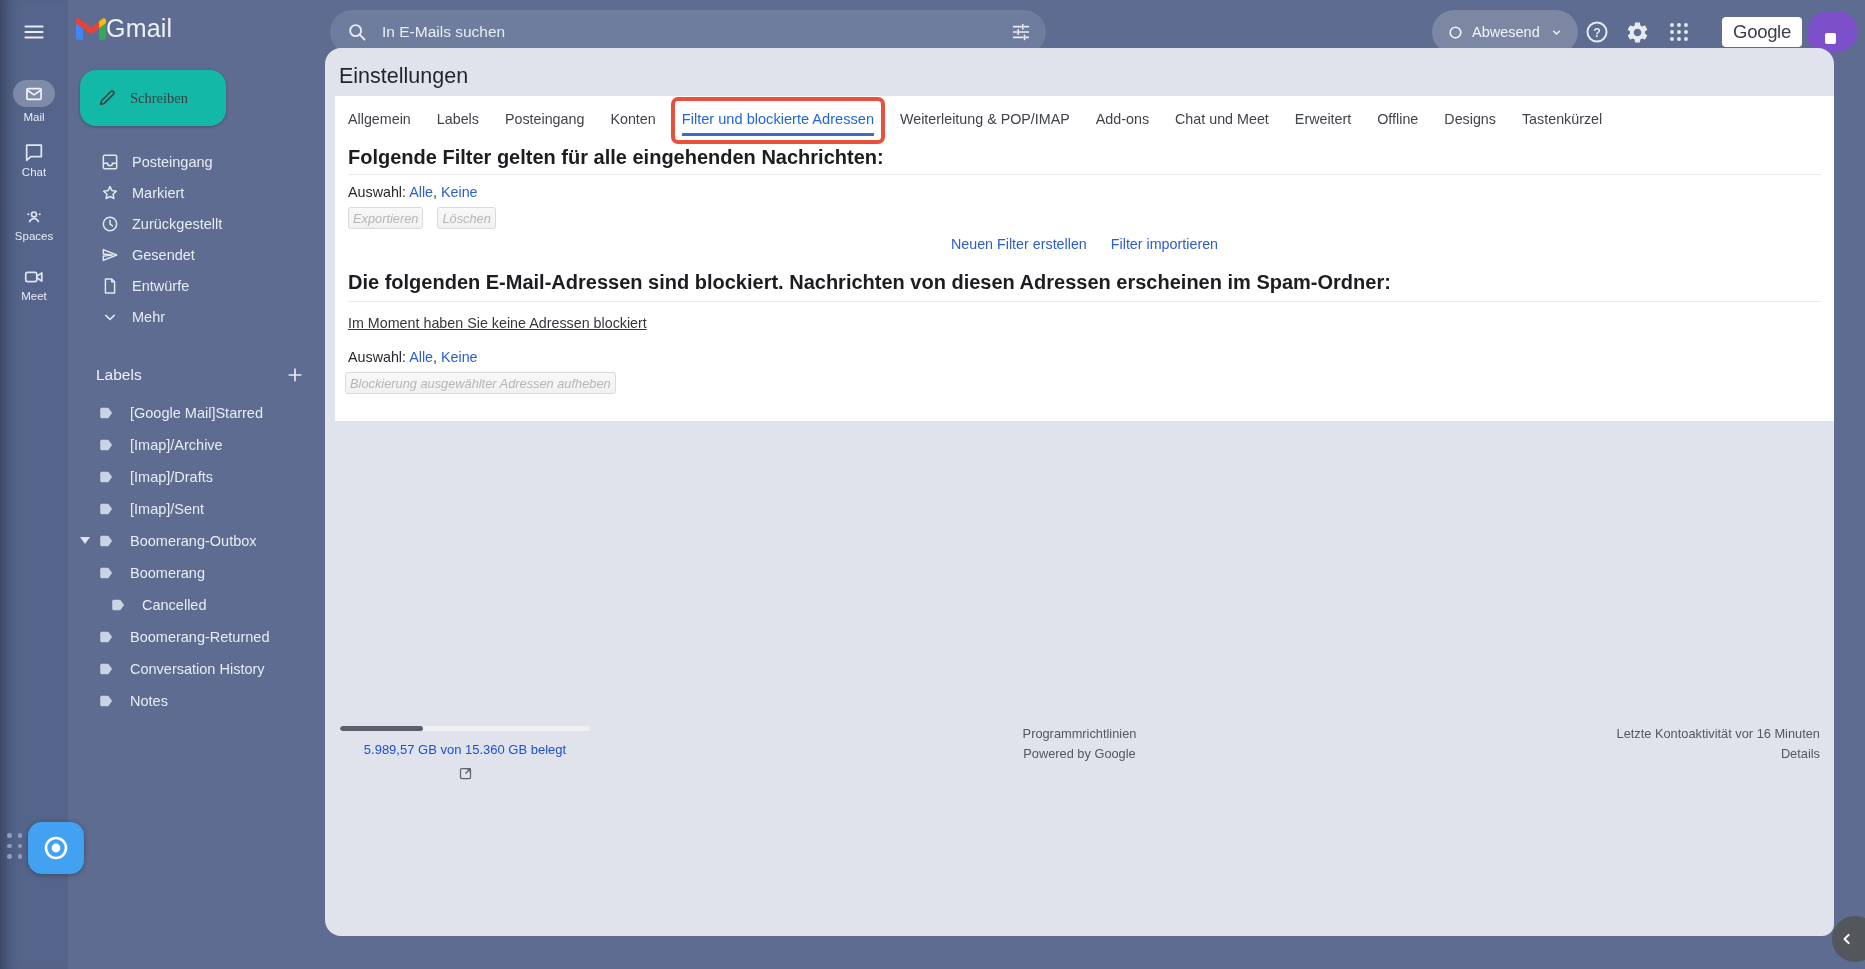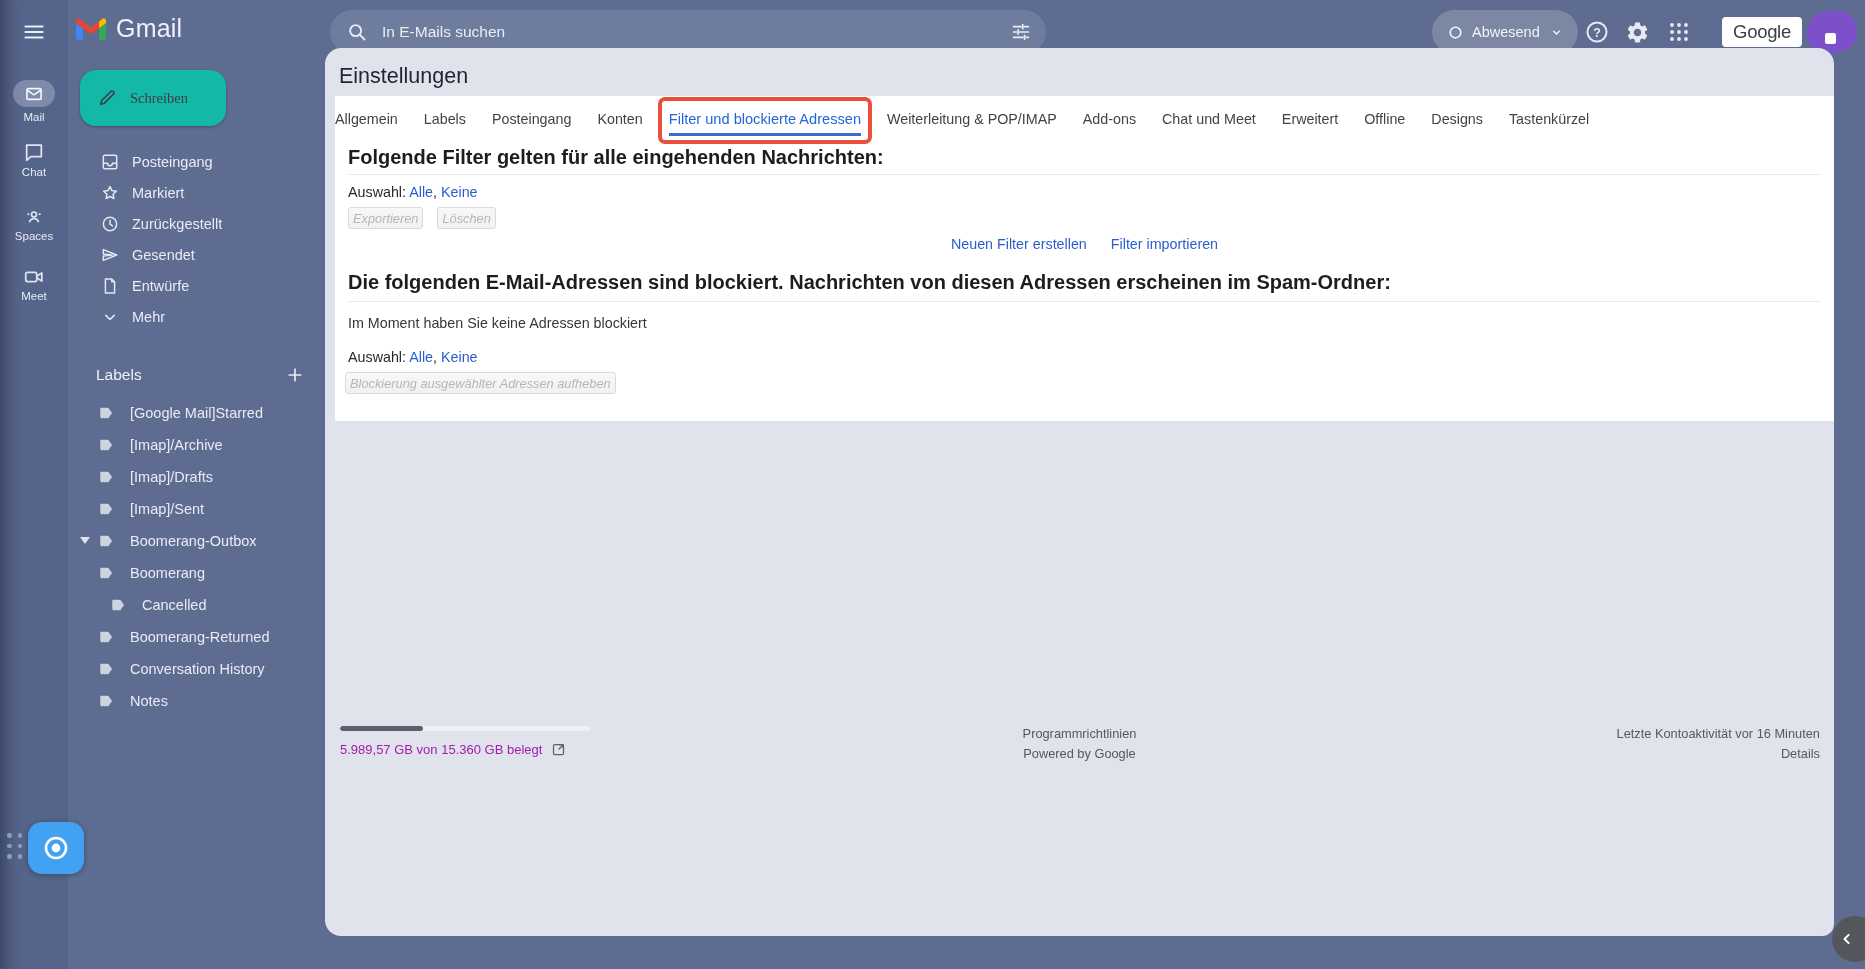--- a/index.html
+++ b/index.html
@@ -10,21 +10,21 @@
   
   .rail{position:absolute;left:0;top:0;width:68px;height:100%;background:#55648a;
         box-shadow:inset 18px 0 16px -14px rgba(10,16,30,.45);}
   .hamburger{position:absolute;left:16px;top:14px;width:36px;height:36px;display:flex;align-items:center;justify-content:center;color:#e9ecf4;cursor:pointer;}
   .rail-pill{position:absolute;left:13px;top:80px;width:42px;height:27px;border-radius:14px;background:rgba(235,240,250,.28);display:flex;align-items:center;justify-content:center;color:#f2f5fb;}
   .rail-label{position:absolute;left:0;width:68px;text-align:center;font-size:11.5px;font-weight:500;color:#e8ecf4;}
   .rail-ico{position:absolute;left:23px;width:22px;height:22px;color:#dfe5f0;}
 
   
   .sidebar{position:absolute;left:68px;top:0;width:257px;height:100%;}
-  .gmail-logo{position:absolute;left:8px;top:14px;display:flex;align-items:center;gap:10px;}
+  .gmail-logo{position:absolute;left:8px;top:14px;display:flex;align-items:center;}
   .gmail-logo .word{font-size:25px;color:#eef1f7;letter-spacing:.2px;}
   .compose{position:absolute;left:12px;top:70px;width:146px;height:56px;background:#14b8a6;border-radius:16px;
            display:flex;align-items:center;gap:13px;padding-left:17px;box-sizing:border-box;
            color:#3c4043;font-size:14.5px;font-weight:500;box-shadow:0 1px 3px rgba(20,26,40,.35);cursor:pointer;font-family:Liberation Serif, serif;}
   .nav{position:absolute;left:0;top:146px;width:257px;}
   .nav-item{height:31px;display:flex;align-items:center;color:#e9ecf3;font-size:14.5px;cursor:pointer;}
   .nav-item .ico{width:20px;height:20px;margin-left:32px;margin-right:12px;color:#e2e7f1;}
   .labels-head{position:absolute;left:0;top:360px;width:257px;height:30px;display:flex;align-items:center;}
   .labels-head .t{margin-left:28px;font-size:15.5px;font-weight:500;color:#eef1f7;}
   .labels-plus{position:absolute;left:217px;top:5px;width:20px;height:20px;color:#e9ecf3;cursor:pointer;}
@@ -48,47 +48,47 @@
               display:flex;align-items:center;justify-content:center;font-size:18.5px;font-weight:500;color:#3a3e45;letter-spacing:-.3px;cursor:pointer;}
   .avatar{position:absolute;left:1807px;top:11px;width:50px;height:42px;background:#7b50c8;
           border-radius:42% 38% 50% 44% / 52% 46% 44% 40%;cursor:pointer;}
   .avatar::after{content:"";position:absolute;left:18px;top:22px;width:11px;height:11px;background:#fff;border-radius:2px;}
 
   
   .card{position:absolute;left:325px;top:48px;width:1509px;height:888px;background:#e0e3ec;
         border-radius:16px 16px 12px 16px;overflow:hidden;}
   .card-title{position:absolute;left:14px;top:16px;font-size:21.5px;color:#1f2430;}
   .white{position:absolute;left:10px;top:48px;right:0;height:325px;background:#fff;}
-  .tabs{height:46px;display:flex;align-items:center;gap:26px;white-space:nowrap;
+  .tabs{height:46px;display:flex;align-items:center;gap:26px;padding-left:13px;white-space:nowrap;
         font-size:14.3px;color:#3f434a;}
   .tab{cursor:pointer;}
   .tab.active{position:relative;color:#2167d9;font-weight:500;font-size:14.6px;}
   .tab.active .underline{position:absolute;left:0;right:0;bottom:-9px;height:3px;background:#3c6bc9;}
   .annotation-box{position:absolute;left:-11px;right:-11px;top:-14px;bottom:-17px;border:4px solid #e8503c;border-radius:7px;pointer-events:none;}
 
   .section-head{margin:6px 13px 0;font-size:20px;font-weight:700;color:#1b1d20;line-height:18px;}
   .divider{height:1px;background:#e9eaee;margin:8px 13px 0;}
   .divider.d2{margin-top:10px;}
   .auswahl{margin:8px 13px 0;font-size:14.3px;color:#26292e;line-height:18px;}
   .auswahl.second{margin-top:16px;}
   .link{color:#2b5dcc;cursor:pointer;text-decoration:none;}
   .btnrow{margin:6px 13px 0;height:22px;display:flex;gap:14px;}
   .gbtn{display:inline-flex;align-items:center;height:20px;padding:0 4px;background:linear-gradient(#f8f8f8,#f1f1f1);
         border:1px solid #dadada;border-radius:3px;color:#b6b6b6;font-size:12.8px;cursor:default;font-style:italic;}
   .gbtn.wide{margin:6px 10px 0;width:fit-content;}
   .centerlinks{margin:6px 0 0;text-align:center;font-size:14.3px;line-height:18px;}
   .centerlinks .link{margin:0 10px;}
-  .empty-text{margin:12px 13px 0;font-size:14.3px;color:#33373c;line-height:18px;}
+  .empty-text{margin:12px 13px 0;font-size:14.3px;color:#33373c;line-height:18px;text-decoration:underline;}
 
   
   .footer{position:absolute;left:10px;right:10px;top:672px;height:64px;font-size:12.8px;color:#54585f;}
   .storage{position:absolute;left:5px;top:6px;}
   .storage-bar{width:250px;height:5px;border-radius:2.5px;background:#eef0f4;overflow:hidden;}
   .storage-fill{height:5px;border-radius:2.5px;background:#5a616c;}
-  .storage-line{margin-top:11px;display:flex;align-items:center;gap:9px;color:#a21caf;font-size:13px;}
+  .storage-line{margin-top:11px;display:flex;align-items:center;gap:9px;color:#1d4ed8;font-size:13px;flex-direction:column;}
   .storage-line .ext{width:15px;height:15px;color:#5f6368;cursor:pointer;}
   .foot-center{position:absolute;left:0;right:0;top:4px;text-align:center;line-height:20px;}
   .foot-right{position:absolute;right:4px;top:4px;text-align:right;line-height:20px;}
 
   
   .drag-dots{position:absolute;left:7px;top:833px;display:grid;grid-template-columns:repeat(2,4.5px);grid-auto-rows:4.5px;gap:6px;}
   .drag-dots span{width:4.5px;height:4.5px;border-radius:50%;background:#8b9cc2;}
   .boomerang{position:absolute;left:28px;top:822px;width:56px;height:52px;border-radius:14px;background:#43a1f1;
              display:flex;align-items:center;justify-content:center;box-shadow:0 1px 5px rgba(10,20,40,.35);cursor:pointer;}
   .collapse-fab{position:absolute;left:1832px;top:916px;width:46px;height:46px;border-radius:50%;background:#53575c;

